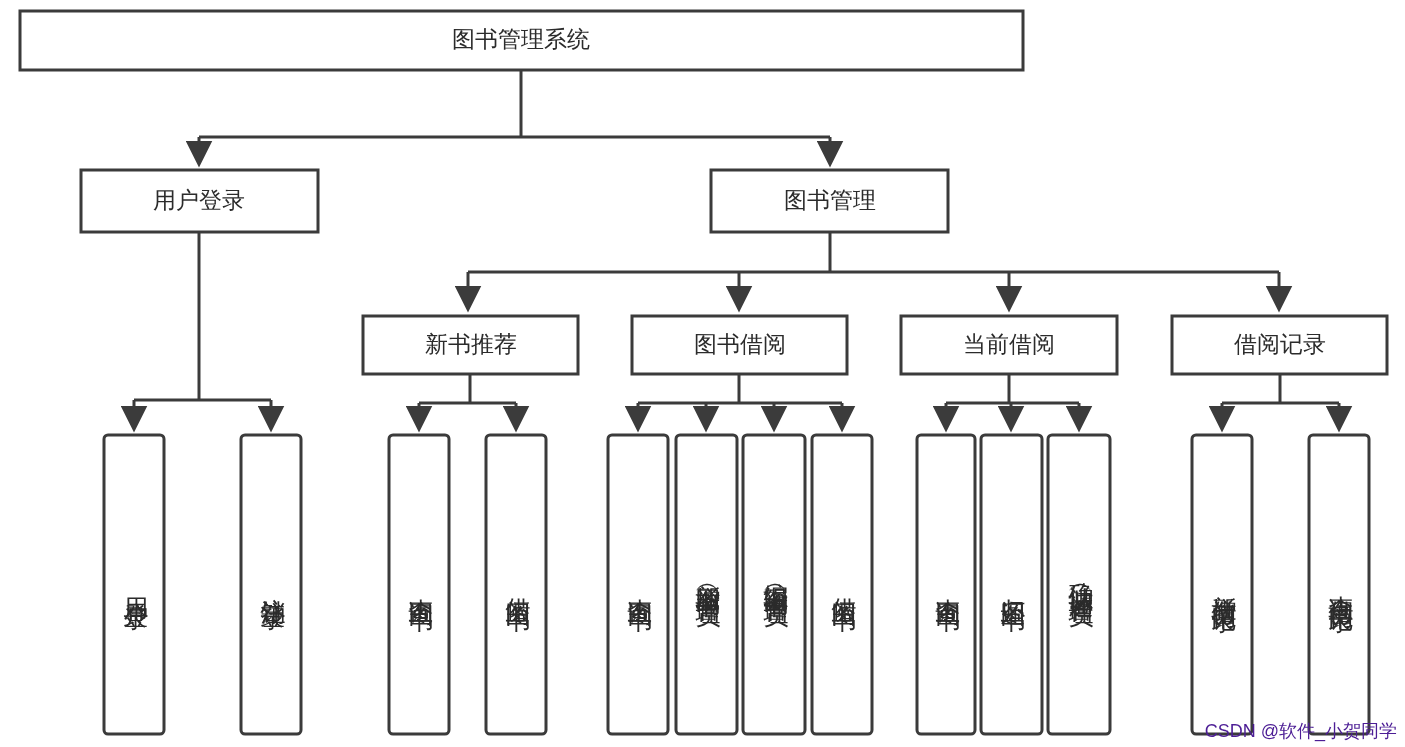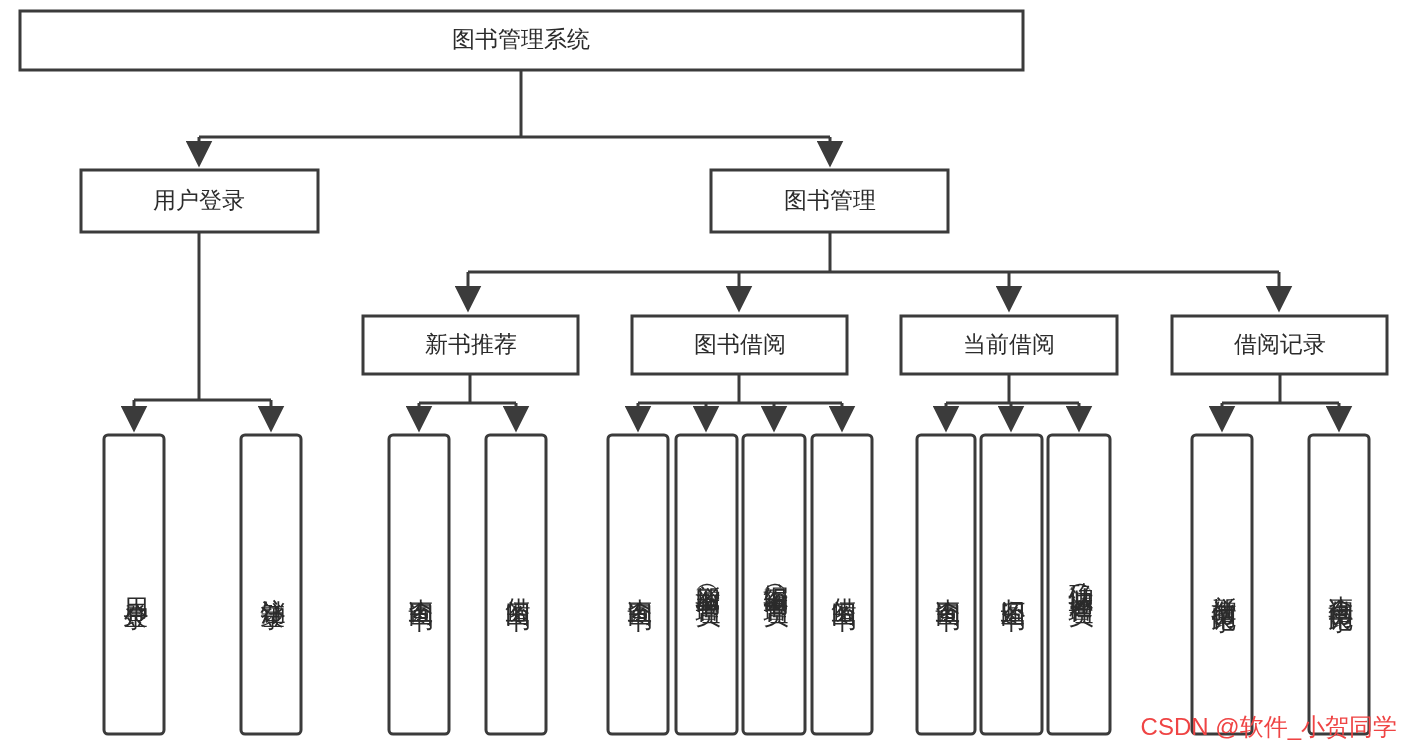--- a/index.html
+++ b/index.html
@@ -21,21 +21,21 @@
   .leaf-label{
     font-family:"Liberation Sans","DejaVu Sans",sans-serif;
     font-size:25px;fill:#2b2b2b;text-anchor:middle;
     dominant-baseline:middle;
     writing-mode:vertical-rl;
     letter-spacing:3px;
   }
   .watermark{
     position:absolute;right:8px;bottom:4px;
     font-family:"Liberation Sans","DejaVu Sans",sans-serif;
-    font-size:24px;color:#ef4444;white-space:nowrap;
+    font-size:18px;color:#4c1d95;white-space:nowrap;
     pointer-events:none;user-select:none;
   }
 </style>
 </head>
 <body>
 
 <svg id="diagram" viewBox="0 0 1405 747" xmlns="http://www.w3.org/2000/svg">
 
   <defs>
     <marker id="arrow" viewBox="0 0 12 12" refX="10" refY="6" markerWidth="9" markerHeight="9" orient="auto-start-reverse">

